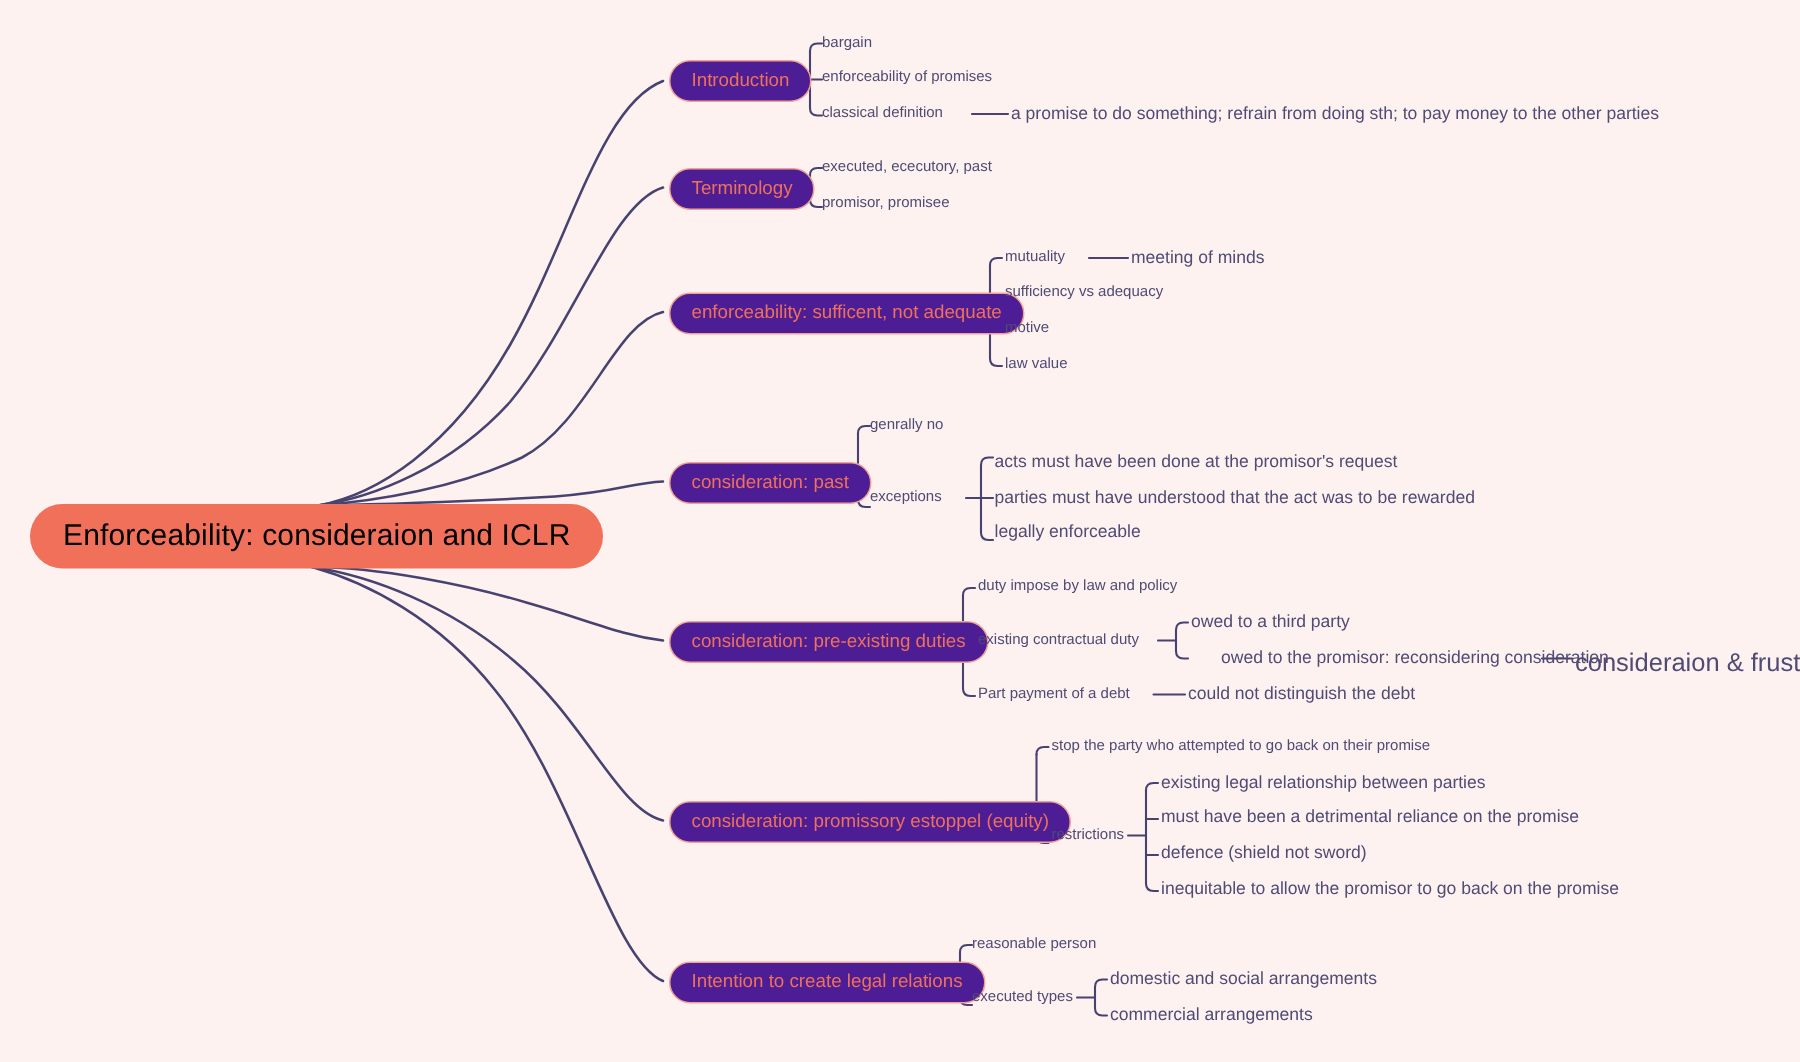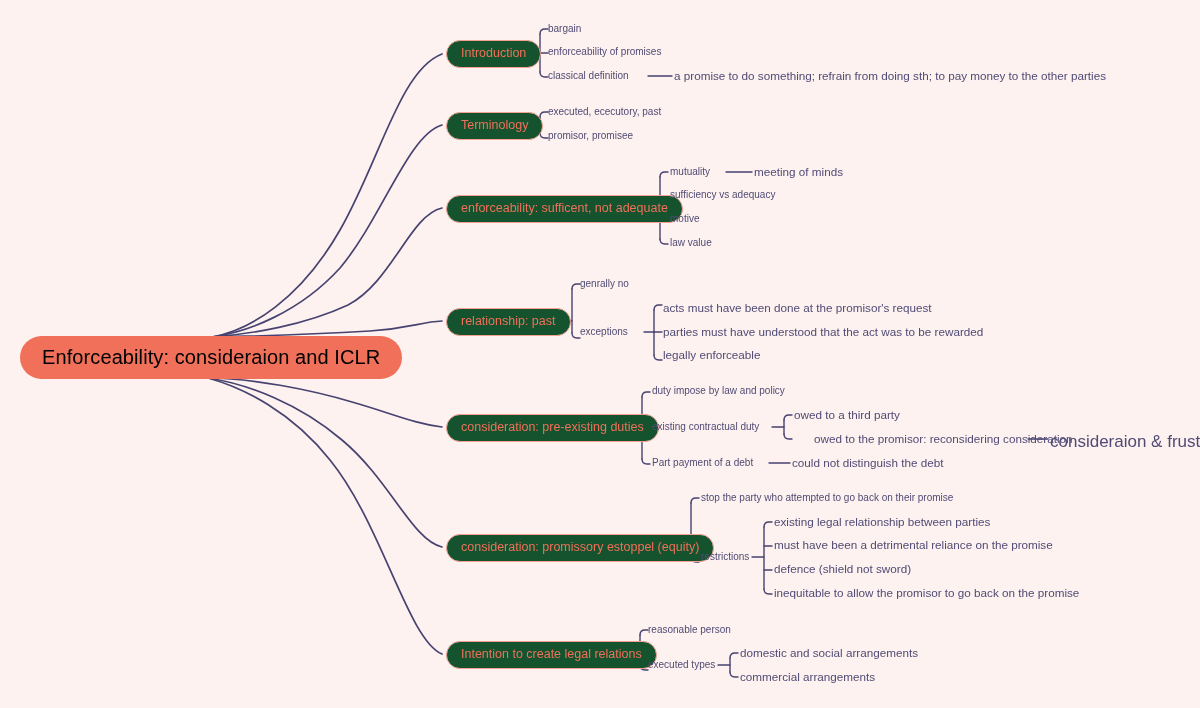--- a/index.html
+++ b/index.html
@@ -44,21 +44,21 @@
   .root-node {
     background: #f0705a;
     color: #000000;
     font-size: 20px;
     border-radius: 22px;
     padding: 10px 22px;
     line-height: 1.15;
     letter-spacing: 0.1px;
   }
   .branch-node {
-    background: #14532d;
+    background: #4c1d95;
     border: 1.4px solid #f4a193;
     color: #f0705a;
     font-size: 12.5px;
     border-radius: 16px;
     padding: 6px 14px;
     line-height: 1.1;
   }
   .leaf {
     position: absolute;
     white-space: nowrap;
@@ -160,21 +160,21 @@
   <div class="leaf l2" style="left:548px; top:106px;">executed, ececutory, past</div>
   <div class="leaf l2" style="left:548px; top:130px;">promisor, promisee</div>
 
   <div class="node branch-node" style="left:446px; top:195px;">enforceability: sufficent, not adequate</div>
   <div class="leaf l2" style="left:670px; top:166px;">mutuality</div>
   <div class="leaf l3" style="left:754px; top:166px;">meeting of minds</div>
   <div class="leaf l2" style="left:670px; top:189px;text-align:center;">sufficiency vs adequacy</div>
   <div class="leaf l2" style="left:670px; top:213px;">motive</div>
   <div class="leaf l2" style="left:670px; top:237px;">law value</div>
 
-  <div class="node branch-node" style="left:446px; top:308px;">relationship: past</div>
+  <div class="node branch-node" style="left:446px; top:308px;">consideration: past</div>
   <div class="leaf l2" style="left:580px; top:278px;">genrally no</div>
   <div class="leaf l2" style="left:580px; top:326px;">exceptions</div>
   <div class="leaf l3" style="left:663px; top:302px;">acts must have been done at the promisor's request</div>
   <div class="leaf l3" style="left:663px; top:326px;">parties must have understood that the act was to be rewarded</div>
   <div class="leaf l3" style="left:663px; top:349px;">legally enforceable</div>
 
   <div class="node branch-node" style="left:446px; top:414px;">consideration: pre-existing duties</div>
   <div class="leaf l2" style="left:652px; top:385px;">duty impose by law and policy</div>
   <div class="leaf l2" style="left:652px; top:421px;">existing contractual duty</div>
   <div class="leaf l3" style="left:794px; top:409px;">owed to a third party</div>

